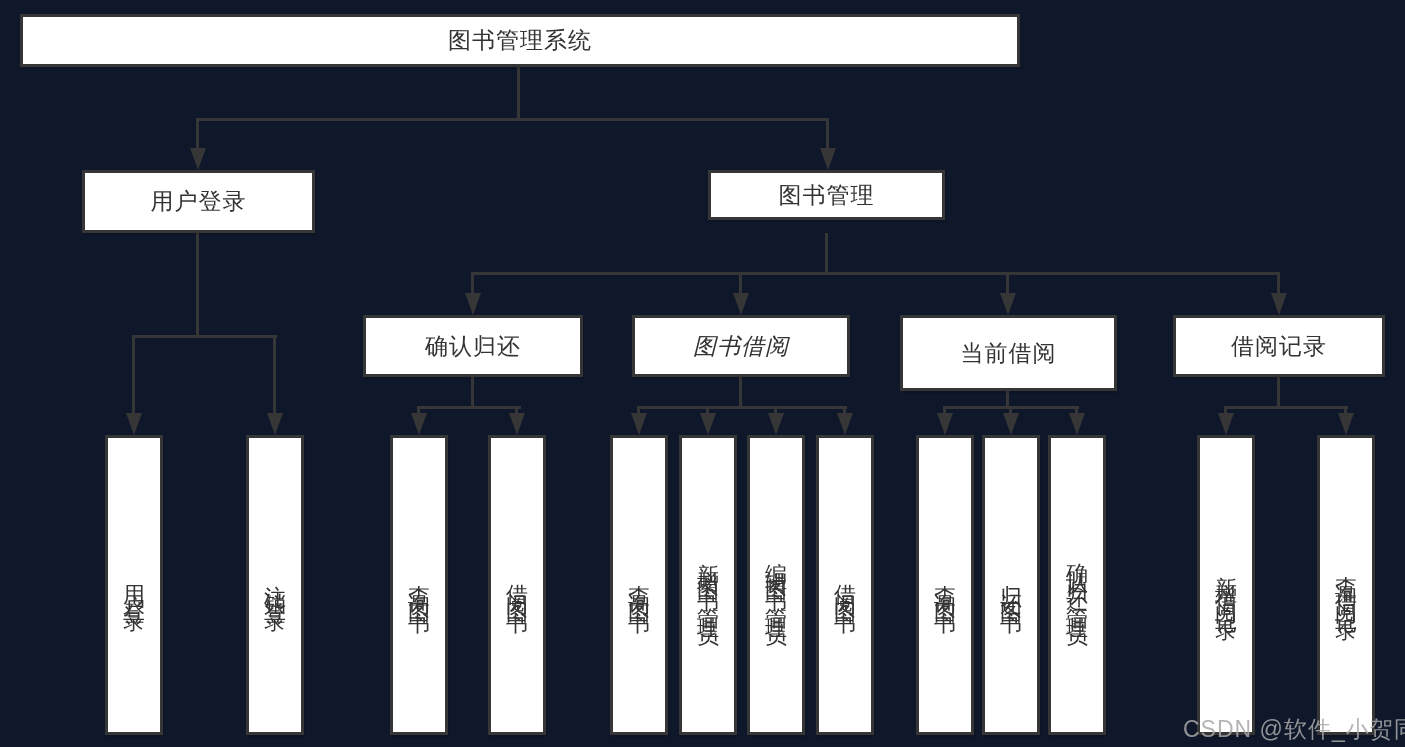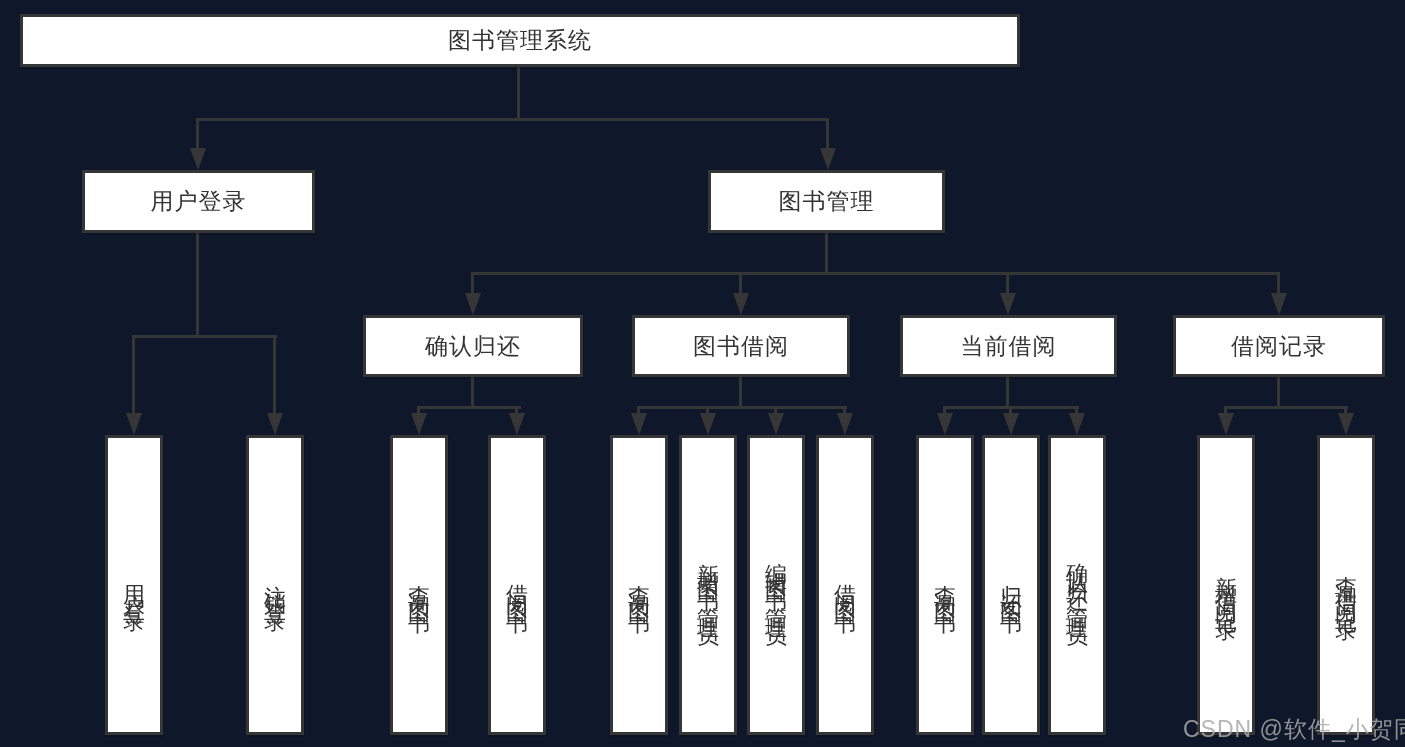--- a/index.html
+++ b/index.html
@@ -60,27 +60,27 @@
 </style>
 </head>
 <body>
 
 <div class="canvas">
 
   <div class="hbox" style="left:20px; top:14px; width:1000px; height:53px;">图书管理系统</div>
 
   <div class="hbox" style="left:82px; top:170px; width:233px; height:63px;">用户登录</div>
 
-  <div class="hbox" style="left:708px; top:170px; width:237px; height:63px;">图书管理</div>
+  <div class="hbox" style="left:708px; top:170px; width:237px; height:50px;">图书管理</div>
 
   <div class="hbox" style="left:363px; top:315px; width:220px; height:62px;">确认归还</div>
 
-  <div class="hbox" style="left:632px; top:315px; width:218px; height:62px;">图书借阅</div>
+  <div class="hbox" style="left:632px; top:315px; width:218px; height:62px;font-style:italic;">图书借阅</div>
 
-  <div class="hbox" style="left:900px; top:315px; width:217px; height:62px;">当前借阅</div>
+  <div class="hbox" style="left:900px; top:315px; width:217px; height:76px;">当前借阅</div>
 
   <div class="hbox" style="left:1173px; top:315px; width:212px; height:62px;">借阅记录</div>
 
   <div class="leaf" style="left:105px; top:435px;">
     <span class="vtext">用户登录</span>
   </div>
   <div class="leaf" style="left:246px; top:435px;">
     <span class="vtext">注销登录</span>
   </div>
 

